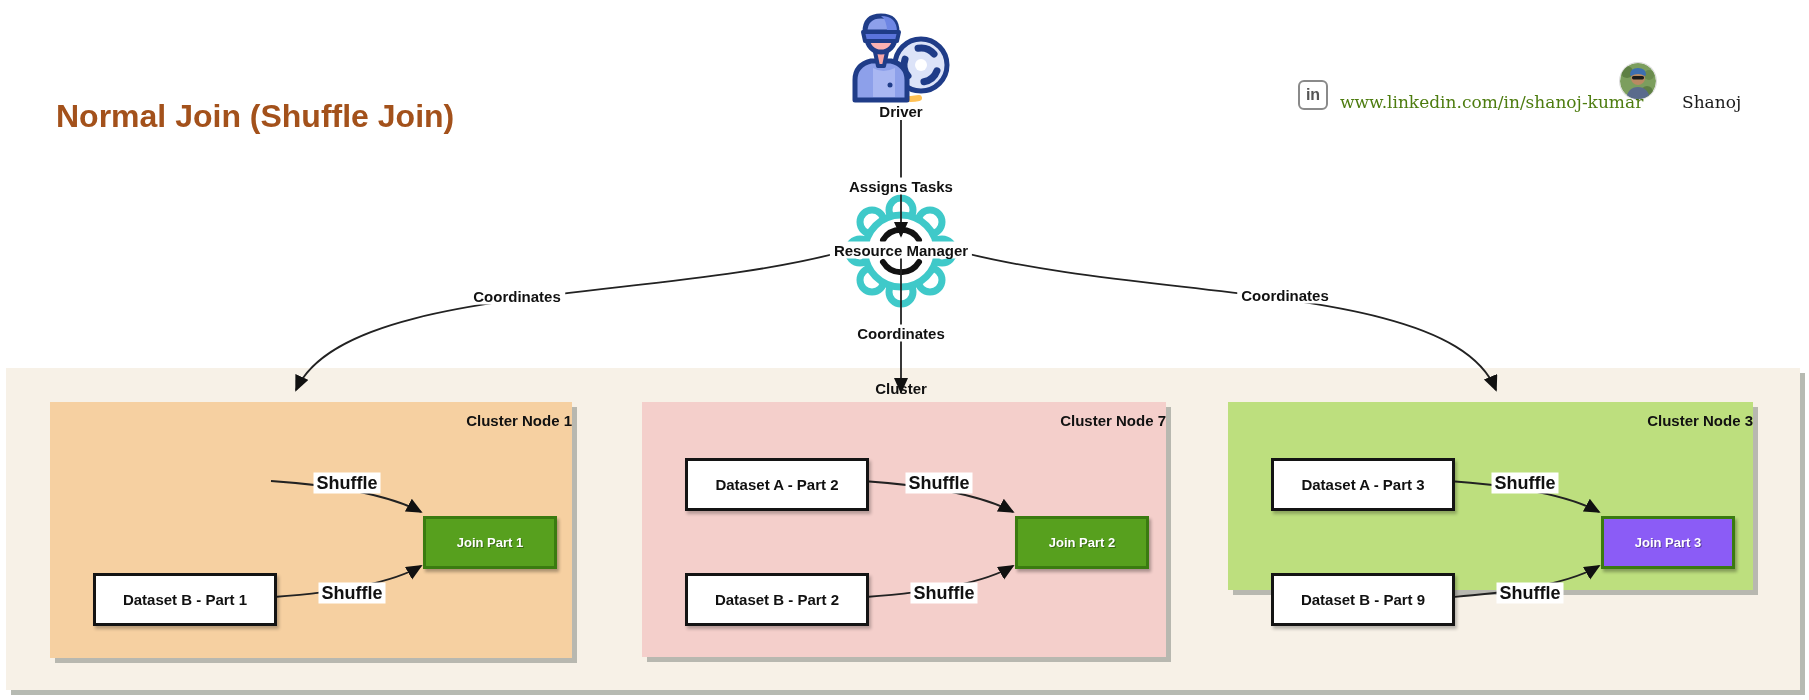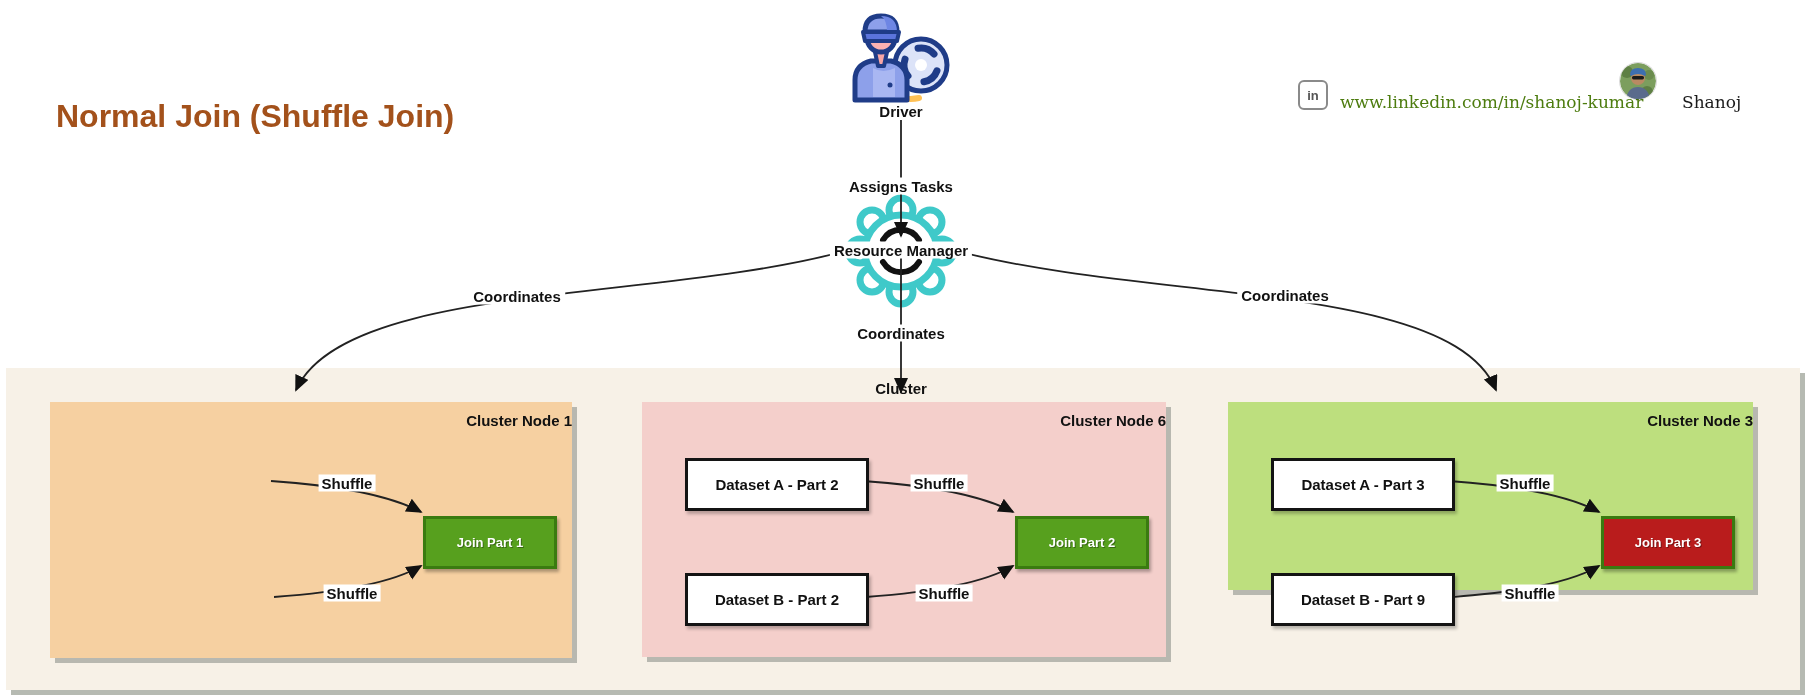--- a/index.html
+++ b/index.html
@@ -3,21 +3,21 @@
 <meta charset="utf-8">
 <style>
   html,body{margin:0;padding:0;background:#fff;}
   .page{position:relative;width:1809px;height:700px;background:#ffffff;overflow:hidden;
         font-family:"Liberation Sans",sans-serif;color:#111;}
 
   
   .title{position:absolute;left:56px;top:98px;font-size:32px;font-weight:700;letter-spacing:0;}
   .li-badge{position:absolute;left:1298px;top:80px;width:26px;height:26px;border:2px solid #8a8a8a;
             border-radius:6px;display:flex;align-items:center;justify-content:center;
-            font-weight:700;font-size:13px;color:#555;background:#fff;}
+            font-weight:700;font-size:16px;color:#555;background:#fff;}
   .li-url{position:absolute;left:1340px;top:92px;font-family:"DejaVu Serif",serif;font-size:17px;color:#4d7c0f;}
   .avatar{position:absolute;left:1620px;top:63px;width:36px;height:36px;border-radius:50%;overflow:hidden;
           box-shadow:0 0 0 1px rgba(0,0,0,.15);}
   .author{position:absolute;left:1682px;top:92px;font-family:"DejaVu Serif",serif;font-size:17px;color:#1a1a1a;}
 
   
   .driver-svg{position:absolute;left:843px;top:8px;width:115px;height:95px;z-index:1;}
   .gear-svg{position:absolute;left:835px;top:185px;width:132px;height:132px;z-index:1;}
 
   
@@ -46,21 +46,21 @@
   .dataset{position:absolute;left:43px;width:178px;height:47px;background:#fff;border:3px solid #141414;
            display:flex;align-items:center;justify-content:center;font-weight:700;font-size:15px;
            box-shadow:2px 3px 3px rgba(0,0,0,.25);}
   .dataset.a{top:56px;}
   .dataset.b{top:171px;}
   .join{position:absolute;left:373px;top:114px;width:128px;height:47px;border:3px solid #3A7B10;
         display:flex;align-items:center;justify-content:center;color:#fff;font-weight:700;font-size:13px;
         text-shadow:1px 1px 0 rgba(0,0,0,.35);box-shadow:2px 3px 3px rgba(0,0,0,.3);}
   .node-arrows{position:absolute;left:0;top:0;width:100%;height:100%;overflow:visible;}
   .shuffle{position:absolute;transform:translate(-50%,-50%);background:#fff;padding:0 3px;
-           font-weight:700;font-size:15px;z-index:4;}
+           font-weight:700;font-size:18px;z-index:4;}
   .shuffle.a{left:297px;top:81px;}
   .shuffle.b{left:302px;top:191px;}
 </style>
 </head>
 <body>
 
 <div class="page">
 
   <div class="title" style="color: rgb(163, 81, 27);">Normal Join (Shuffle Join)</div>
 
@@ -142,48 +142,49 @@
   <div class="chip bare lbl-cluster">Cluster</div>
 
   <div class="node node-1" style="background: rgb(246, 208, 161);">
     <svg class="node-arrows">
       <g fill="none" stroke="#222" stroke-width="1.8">
         <path d="M221 79 C 278 83, 338 92, 371 110" marker-end="url(#arrow)"></path>
         <path d="M224 195 C 280 191, 340 182, 371 164" marker-end="url(#arrow)"></path>
       </g>
     </svg>
     <div class="node-title">Cluster Node 1</div>
+    <div class="dataset b">Dataset B - Part 1</div>
     <div class="shuffle a">Shuffle</div>
     <div class="shuffle b">Shuffle</div>
     <div class="join" style="background: rgb(87, 160, 30);">Join Part 1</div>
   </div>
 
   <div class="node node-2" style="background: rgb(244, 207, 203);">
     <svg class="node-arrows">
       <g fill="none" stroke="#222" stroke-width="1.8">
         <path d="M221 79 C 278 83, 338 92, 371 110" marker-end="url(#arrow)"></path>
         <path d="M224 195 C 280 191, 340 182, 371 164" marker-end="url(#arrow)"></path>
       </g>
     </svg>
-    <div class="node-title">Cluster Node 6</div>
+    <div class="node-title">Cluster Node 7</div>
     <div class="dataset a">Dataset A - Part 2</div>
     <div class="dataset b">Dataset B - Part 2</div>
     <div class="shuffle a">Shuffle</div>
     <div class="shuffle b">Shuffle</div>
     <div class="join" style="background: rgb(87, 160, 30);">Join Part 2</div>
   </div>
 
   <div class="node node-3" style="background: rgb(189, 223, 126);">
     <svg class="node-arrows">
       <g fill="none" stroke="#222" stroke-width="1.8">
         <path d="M221 79 C 278 83, 338 92, 371 110" marker-end="url(#arrow)"></path>
         <path d="M224 195 C 280 191, 340 182, 371 164" marker-end="url(#arrow)"></path>
       </g>
     </svg>
     <div class="node-title">Cluster Node 3</div>
     <div class="dataset a">Dataset A - Part 3</div>
     <div class="dataset b">Dataset B - Part 9</div>
     <div class="shuffle a">Shuffle</div>
     <div class="shuffle b">Shuffle</div>
-    <div class="join" style="background: #b91c1c;">Join Part 3</div>
+    <div class="join" style="background: #8b5cf6;">Join Part 3</div>
   </div>
 
 </div>
 
 </body></html>

